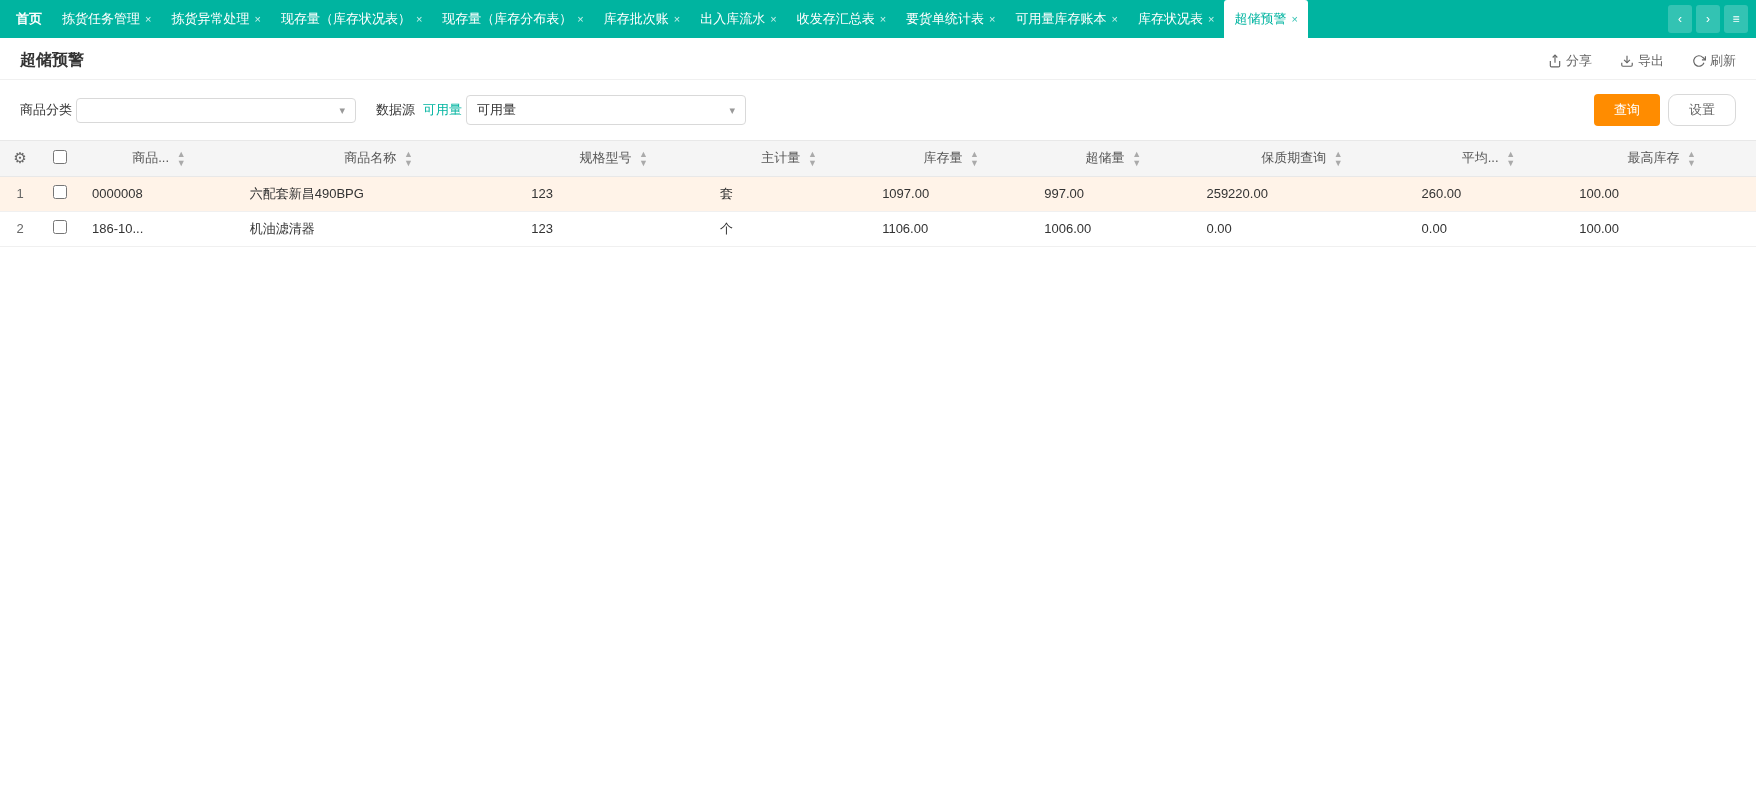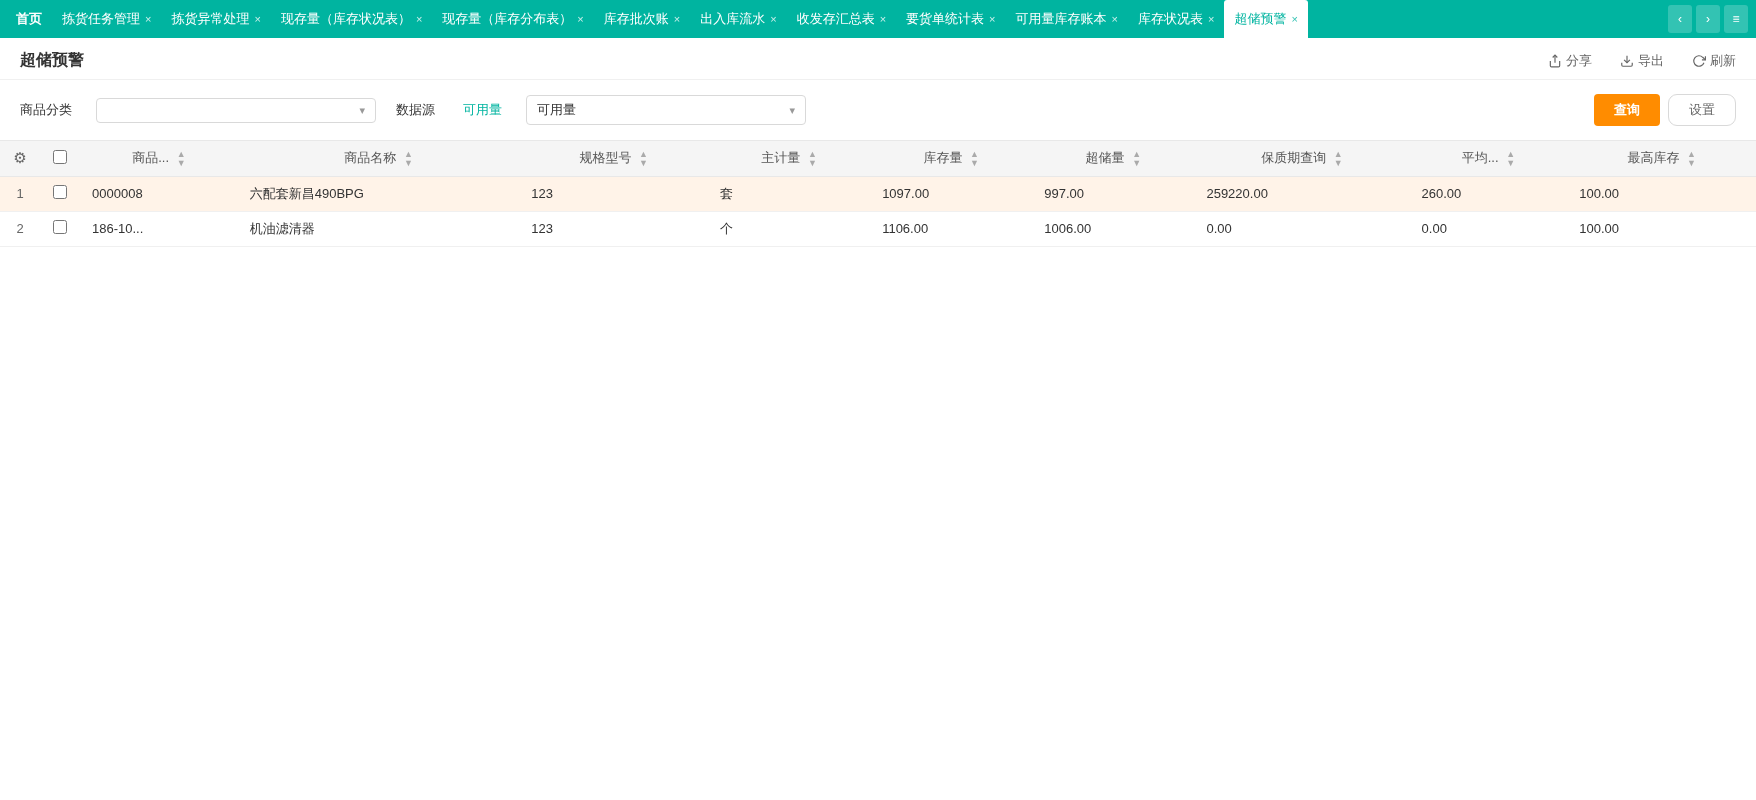--- a/index.html
+++ b/index.html
@@ -78,21 +78,21 @@
     .filter-bar {
       display: flex;
       align-items: center;
       padding: 14px 20px;
       gap: 20px;
       background: #fff;
     }
     .filter-group {
       display: flex;
       align-items: center;
-      gap: 24px;
+      gap: 4px;
     }
     .filter-label {
       font-size: 13px;
       color: #333;
       white-space: nowrap;
     }
     .filter-select {
       display: flex;
       align-items: center;
       border: 1px solid #d9d9d9;
@@ -111,21 +111,20 @@
       gap: 8px;
     }
     .btn-query {
       background: #ff8c00;
       color: #fff;
       border: none;
       border-radius: 4px;
       padding: 6px 20px;
       cursor: pointer;
       font-size: 13px;
-      font-weight: bold;
     }
     .btn-settings {
       background: #fff;
       color: #666;
       border: 1px solid #d9d9d9;
       border-radius: 9px;
       padding: 6px 20px;
       cursor: pointer;
       font-size: 13px;
     }

